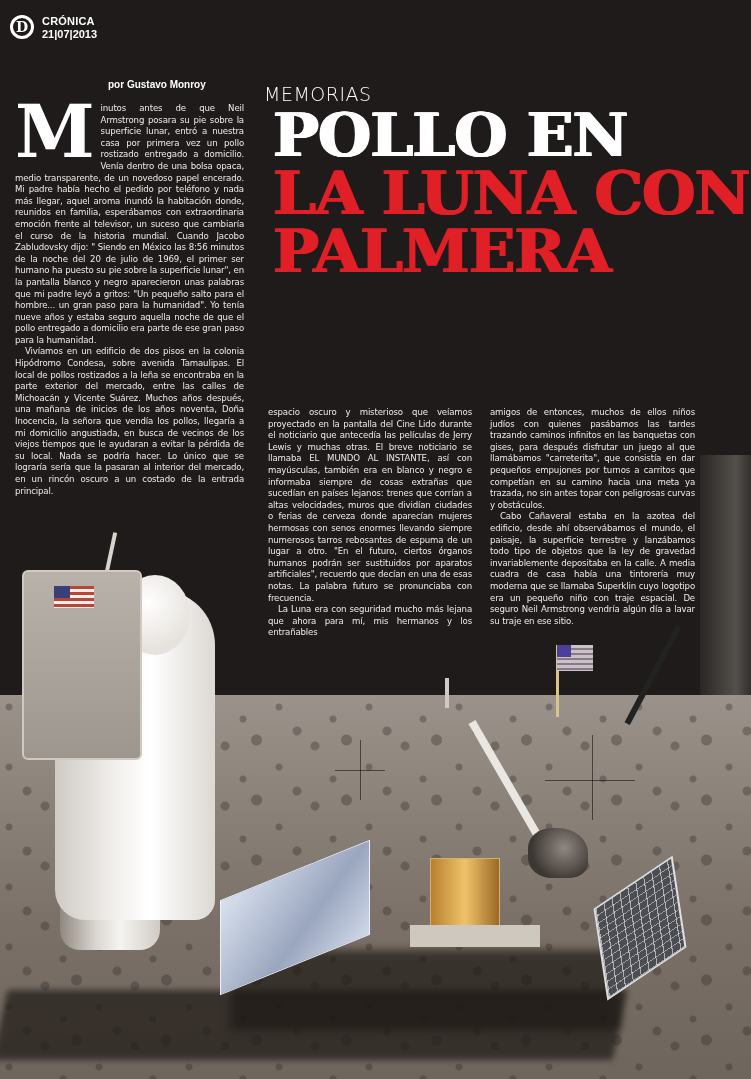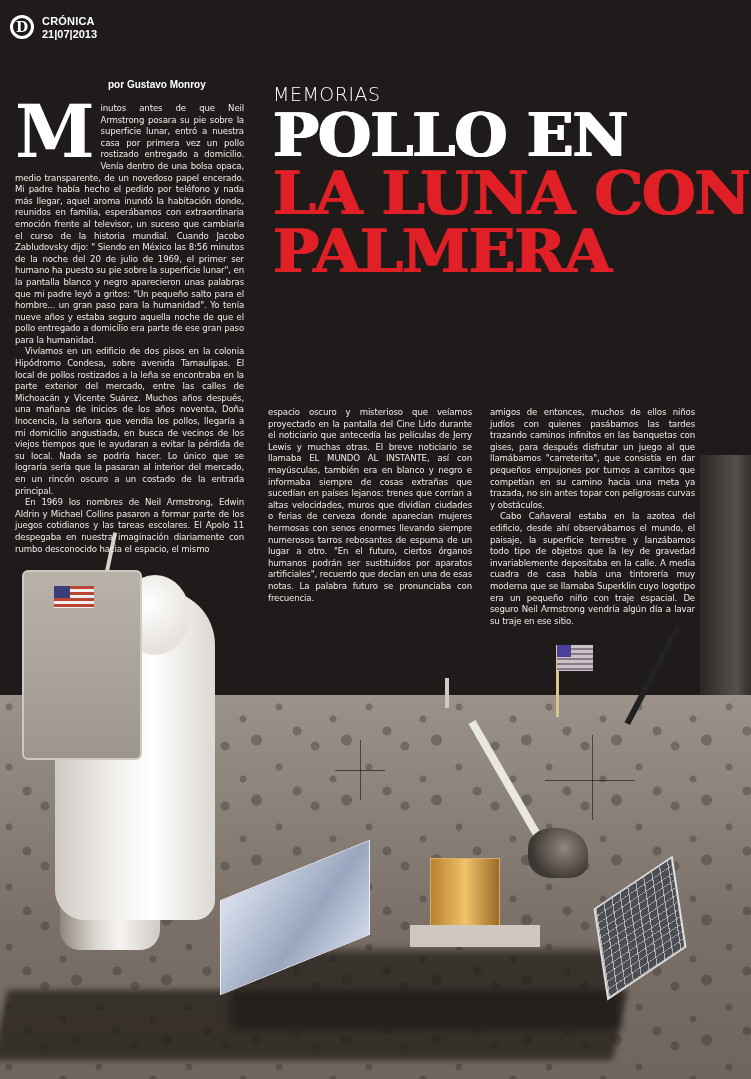--- a/index.html
+++ b/index.html
@@ -86,21 +86,21 @@
      border:3px solid #fff; display:flex; align-items:center; justify-content:center;
      font-family:"DejaVu Serif", serif; font-weight:bold; font-size:14px; color:#fff; }
   .section-label { position:absolute; left:42px; top:15px; font-family:"Liberation Sans", sans-serif;
      font-weight:bold; font-size:11px; line-height:12px; color:#fff; letter-spacing:.2px; }
   .issue-date { position:absolute; left:42px; top:28px; font-family:"Liberation Sans", sans-serif;
      font-weight:bold; font-size:11px; line-height:12px; color:#fff; }
 
   .byline { position:absolute; left:108px; top:79px; font-family:"Liberation Sans", sans-serif;
      font-weight:bold; font-size:10px; color:#fff; }
 
-  .kicker { position:absolute; left:273px; top:83px; font-family:"DejaVu Sans", sans-serif;
+  .kicker { position:absolute; left:264px; top:83px; font-family:"DejaVu Sans", sans-serif;
      font-weight:200; font-size:19px; letter-spacing:.5px; color:#fff; }
 
   .headline { position:absolute; left:273px; top:106px; font-family:"DejaVu Serif", serif;
      font-weight:bold; font-size:60px; line-height:58px; letter-spacing:-1px; transform: scaleX(1.02);
      transform-origin:left top; }
   .headline .h-line { display:block; white-space:nowrap; text-shadow: 1px 0 0 currentColor, -1px 0 0 currentColor; }
   .headline .white { color:#ffffff; }
   .headline .red { color:#e01f26; }
 
   .deck { position:absolute; left:273px; top:302px; width:470px; font-family:"DejaVu Sans", sans-serif;
@@ -163,25 +163,25 @@
     <span class="h-line red">LA LUNA CON</span>
     <span class="h-line red">PALMERA</span>
   </h1>
 
 
   <div class="col col1">
     <p>
       <span class="dropcap">M</span><span>inutos antes de que Neil Armstrong posara su pie sobre la superficie lunar, entró a nuestra casa por primera vez un pollo rostizado entregado a domicilio. Venía dentro de una bolsa opaca, medio transparente, de un novedoso papel encerado. Mi padre había hecho el pedido por teléfono y nada más llegar, aquel aroma inundó la habitación donde, reunidos en familia, esperábamos con extraordinaria emoción frente al televisor, un suceso que cambiaría el curso de la historia mundial. Cuando Jacobo Zabludovsky dijo: " Siendo en México las 8:56 minutos de la noche del 20 de julio de 1969, el primer ser humano ha puesto su pie sobre la superficie lunar", en la pantalla blanco y negro aparecieron unas palabras que mi padre leyó a gritos: "Un pequeño salto para el hombre... un gran paso para la humanidad". Yo tenía nueve años y estaba seguro aquella noche de que el pollo entregado a domicilio era parte de ese gran paso para la humanidad.</span>
     </p>
     <p class="indent">Vivíamos en un edificio de dos pisos en la colonia Hipódromo Condesa, sobre avenida Tamaulipas. El local de pollos rostizados a la leña se encontraba en la parte exterior del mercado, entre las calles de Michoacán y Vicente Suárez. Muchos años después, una mañana de inicios de los años noventa, Doña Inocencia, la señora que vendía los pollos, llegaría a mi domicilio angustiada, en busca de vecinos de los viejos tiempos que le ayudaran a evitar la pérdida de su local. Nada se podría hacer. Lo único que se lograría sería que la pasaran al interior del mercado, en un rincón oscuro a un costado de la entrada principal.</p>
-    <p class="indent">En 1969 los nombres de Neil Armstrong, Edwin Aldrin y Michael Collins pasaron a formar parte de los juegos cotidianos y las tareas escolares. El Apolo 11 despegaba en nuestra imaginación diariamente con rumbo desconocido hacia el espacio, el mismo</p>
   </div>
 
   <div class="col col2">
     <p>espacio oscuro y misterioso que veíamos proyectado en la pantalla del Cine Lido durante el noticiario que antecedía las películas de Jerry Lewis y muchas otras. El breve noticiario se llamaba EL MUNDO AL INSTANTE, así con mayúsculas, también era en blanco y negro e informaba siempre de cosas extrañas que sucedían en países lejanos: trenes que corrían a altas velocidades, muros que dividían ciudades o ferias de cerveza donde aparecían mujeres hermosas con senos enormes llevando siempre numerosos tarros rebosantes de espuma de un lugar a otro. "En el futuro, ciertos órganos humanos podrán ser sustituidos por aparatos artificiales", recuerdo que decían en una de esas notas. La palabra futuro se pronunciaba con frecuencia.</p>
+    <p class="indent">La Luna era con seguridad mucho más lejana que ahora para mí, mis hermanos y los entrañables</p>
   </div>
 
   <div class="col col3">
     <p>amigos de entonces, muchos de ellos niños judíos con quienes pasábamos las tardes trazando caminos infinitos en las banquetas con gises, para después disfrutar un juego al que llamábamos "carreterita", que consistía en dar pequeños empujones por turnos a carritos que competían en su camino hacia una meta ya trazada, no sin antes topar con peligrosas curvas y obstáculos.</p>
     <p class="indent">Cabo Cañaveral estaba en la azotea del edificio, desde ahí observábamos el mundo, el paisaje, la superficie terrestre y lanzábamos todo tipo de objetos que la ley de gravedad invariablemente depositaba en la calle. A media cuadra de casa había una tintorería muy moderna que se llamaba Superklin cuyo logotipo era un pequeño niño con traje espacial. De seguro Neil Armstrong vendría algún día a lavar su traje en ese sitio.</p>
   </div>
 
 </div>
 
 </body></html>

